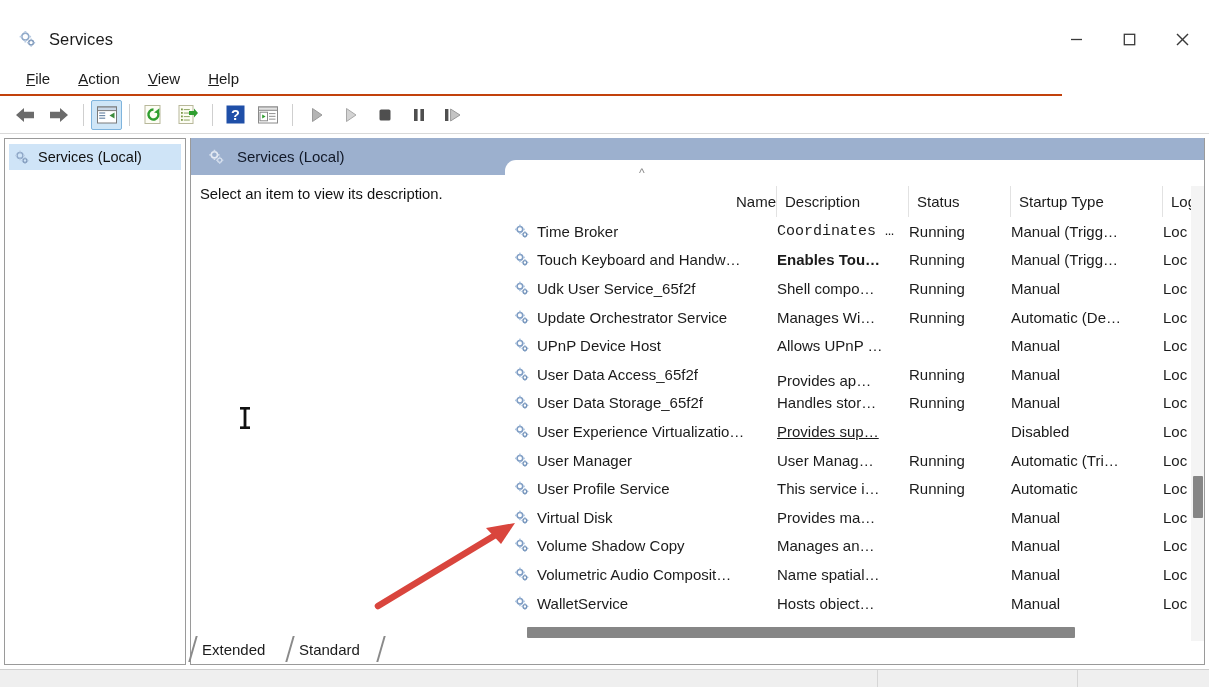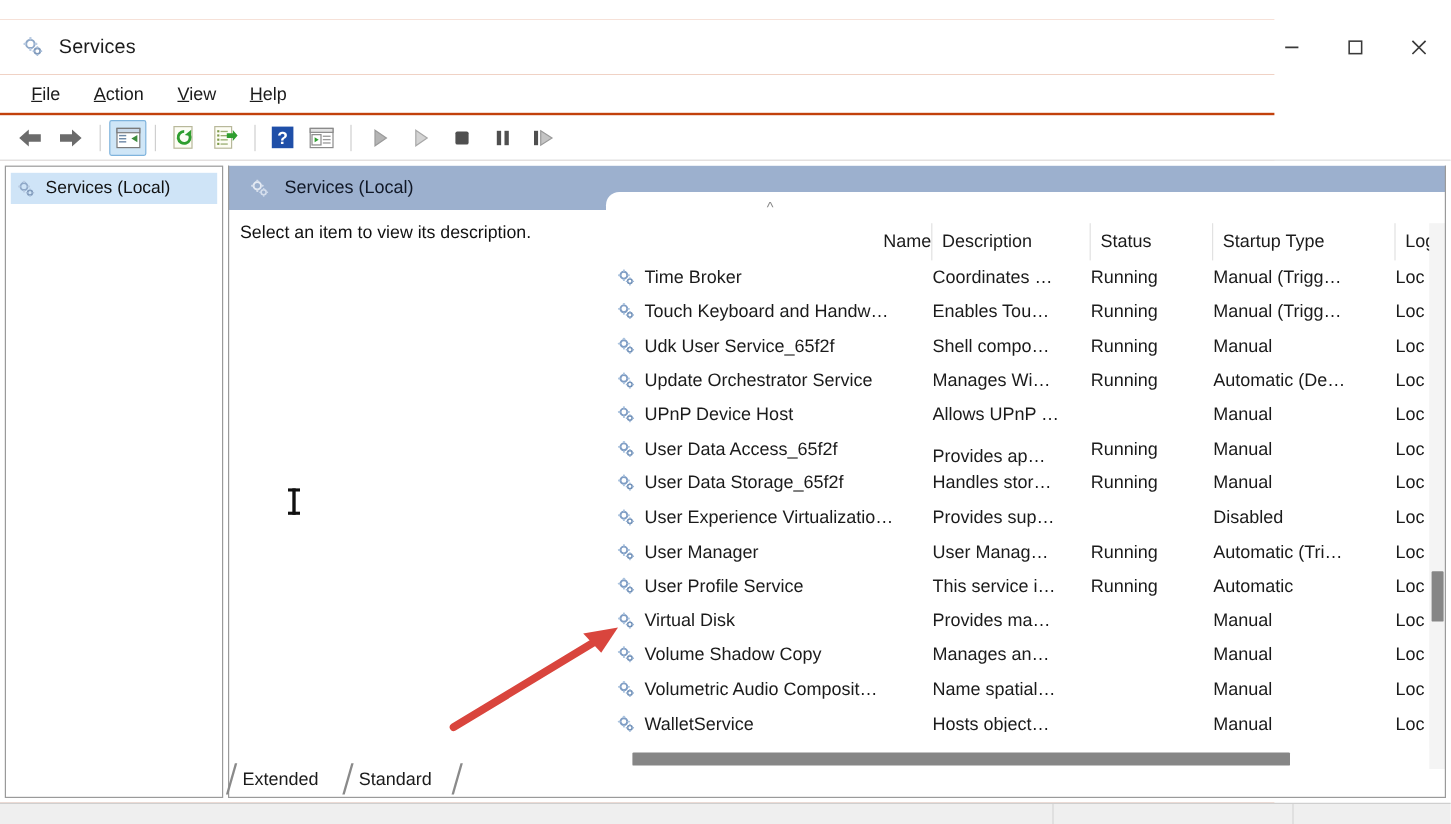--- a/index.html
+++ b/index.html
@@ -667,21 +667,21 @@
                     </g>
   <g fill="#9db7d6">
     <rect x="12.0" y="8.6" width="1.3" height="1.6" rx=".3"></rect>
     <rect x="12.0" y="14.2" width="1.3" height="1.6" rx=".3"></rect>
     <rect x="9.0" y="11.5" width="1.6" height="1.3" rx=".3"></rect>
     <rect x="14.7" y="11.5" width="1.6" height="1.3" rx=".3"></rect>
   </g>
                   </svg></span>
                 <span class="svc-label">Time Broker</span>
               </div>
-              <div class="cell" style="left: 272px; width: 132px;">
+              <div class="cell" style="left: 272px; width: 132px; font-family: Liberation Mono, monospace;">
                 <span>Coordinates …</span>
               </div>
               <div class="cell" style="left: 404px; width: 102px;">
                 <span>Running</span>
               </div>
               <div class="cell" style="left: 506px; width: 152px;">
                 <span>Manual (Trigg…</span>
               </div>
               <div class="cell" style="left: 658px; width: 42px;">
                 <span>Loc</span>
@@ -704,21 +704,21 @@
                     </g>
   <g fill="#9db7d6">
     <rect x="12.0" y="8.6" width="1.3" height="1.6" rx=".3"></rect>
     <rect x="12.0" y="14.2" width="1.3" height="1.6" rx=".3"></rect>
     <rect x="9.0" y="11.5" width="1.6" height="1.3" rx=".3"></rect>
     <rect x="14.7" y="11.5" width="1.6" height="1.3" rx=".3"></rect>
   </g>
                   </svg></span>
                 <span class="svc-label">Touch Keyboard and Handw…</span>
               </div>
-              <div class="cell" style="left: 272px; width: 132px;">
+              <div class="cell" style="left: 272px; width: 132px; font-weight: bold;">
                 <span>Enables Tou…</span>
               </div>
               <div class="cell" style="left: 404px; width: 102px;">
                 <span>Running</span>
               </div>
               <div class="cell" style="left: 506px; width: 152px;">
                 <span>Manual (Trigg…</span>
               </div>
               <div class="cell" style="left: 658px; width: 42px;">
                 <span>Loc</span>
@@ -926,21 +926,21 @@
                     </g>
   <g fill="#9db7d6">
     <rect x="12.0" y="8.6" width="1.3" height="1.6" rx=".3"></rect>
     <rect x="12.0" y="14.2" width="1.3" height="1.6" rx=".3"></rect>
     <rect x="9.0" y="11.5" width="1.6" height="1.3" rx=".3"></rect>
     <rect x="14.7" y="11.5" width="1.6" height="1.3" rx=".3"></rect>
   </g>
                   </svg></span>
                 <span class="svc-label">User Experience Virtualizatio…</span>
               </div>
-              <div class="cell" style="left: 272px; width: 132px;">
+              <div class="cell" style="left: 272px; width: 132px; text-decoration: underline;">
                 <span>Provides sup…</span>
               </div>
               <div class="cell" style="left: 404px; width: 102px;">
                 <span></span>
               </div>
               <div class="cell" style="left: 506px; width: 152px;">
                 <span>Disabled</span>
               </div>
               <div class="cell" style="left: 658px; width: 42px;">
                 <span>Loc</span>

